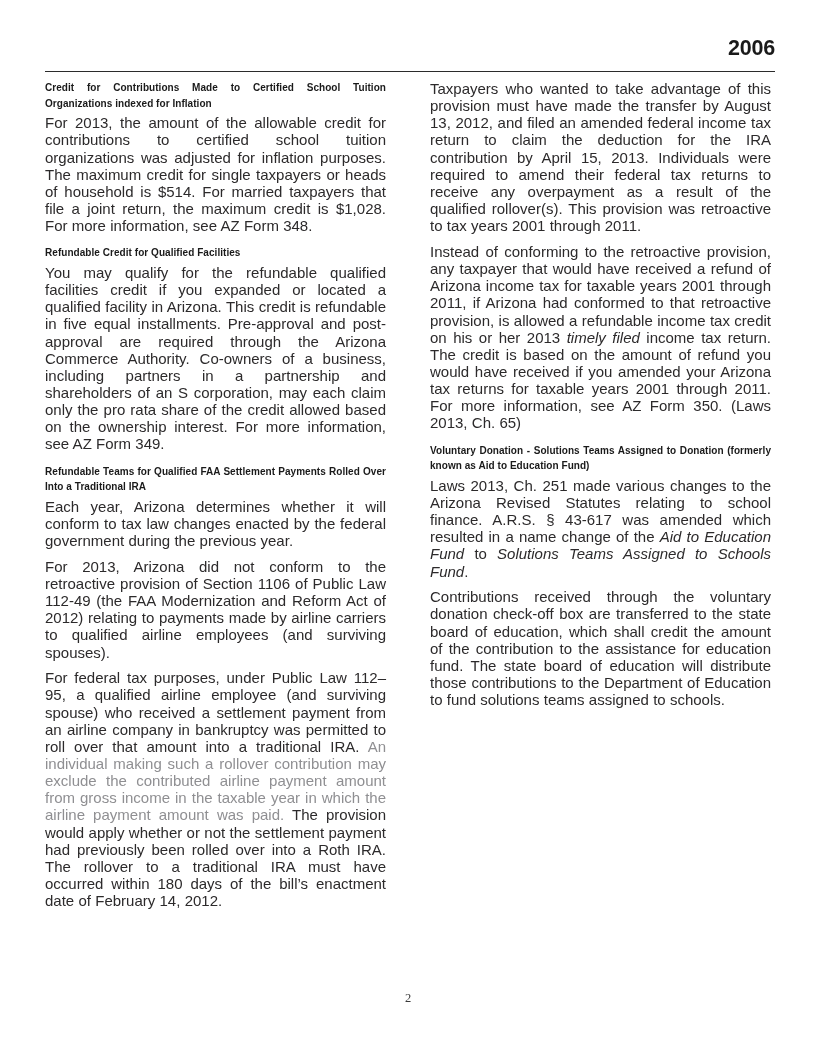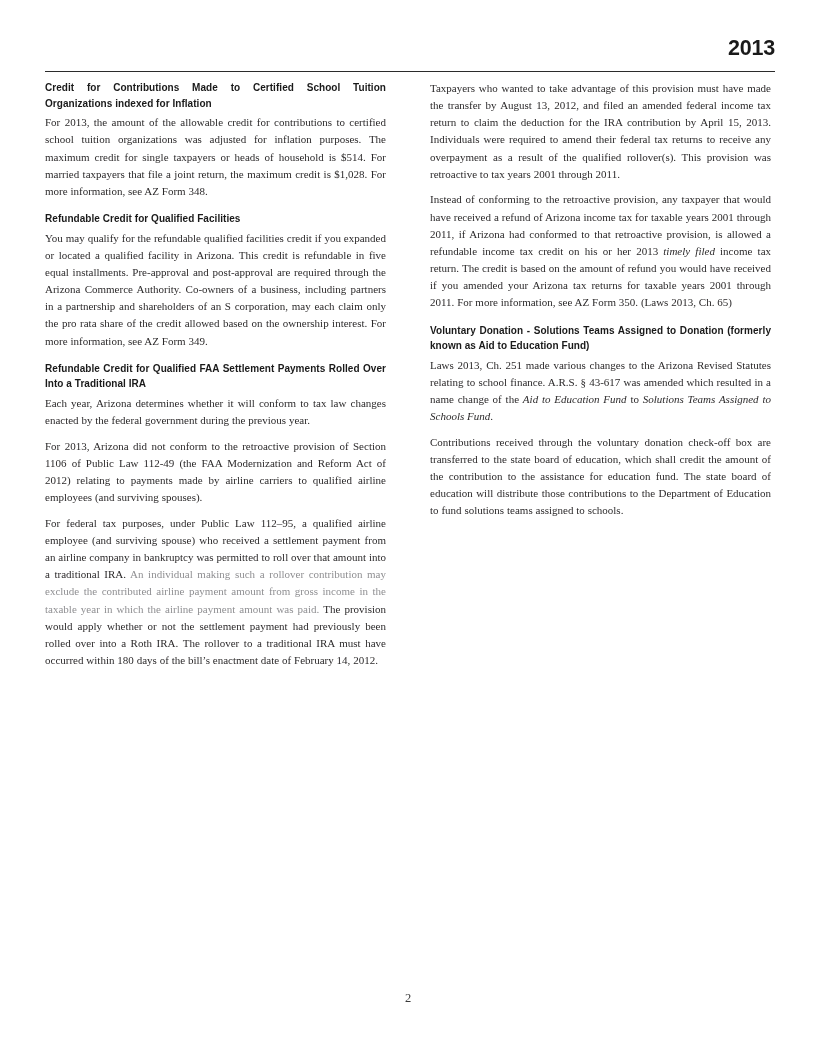--- a/index.html
+++ b/index.html
@@ -87,22 +87,22 @@
     line-height: 15.6px;
     color: #1a1a1a;
     margin: 0 0 3px 0;
     padding: 0;
     text-align: justify;
     text-align-last: left;
     letter-spacing: 0.05px;
   }
 
   p.body-par {
-    font-family: Liberation Serif, serif;
-    font-size: 11px;
+    font-family: Liberation Sans, sans-serif;
+    font-size: 15px;
     line-height: 17.15px;
     color: #2c2a2b;
     margin: 0 0 8.5px 0;
     padding: 0;
     text-align: justify;
     text-align-last: left;
     word-spacing: 0.1px;
   }
   p.body-par:last-child { margin-bottom: 0; }
 
@@ -129,40 +129,40 @@
     font-size: 12.5px;
     color: #3a3a3a;
   }
 </style>
 </head>
 <body>
 
 <div class="page">
 
   <div class="page-header">
-    <div class="header-year">2013</div>
+    <div class="header-year">2006</div>
   </div>
   <div class="header-rule"></div>
 
   <div class="columns">
 
     <div class="col col-left">
 
       <div class="blk">
         <h2 class="section-heading">Credit for Contributions Made to Certified School Tuition Organizations indexed for Inflation</h2>
         <p class="body-par">For 2013, the amount of the allowable credit for contributions to certified school tuition organizations was adjusted for inflation purposes.  The maximum credit for single taxpayers or heads of household is $514. For married taxpayers that file a joint return, the maximum credit is $1,028.   For more information, see AZ Form 348.</p>
       </div>
 
       <div class="blk sp-before">
         <h2 class="section-heading">Refundable Credit for Qualified Facilities</h2>
         <p class="body-par">You may qualify for the refundable qualified facilities credit if you expanded or located a qualified facility in Arizona.  This credit is refundable in five equal installments.  Pre-approval and post-approval are required through the Arizona Commerce Authority.  Co-owners of a business, including partners in a partnership and shareholders of an S corporation, may each claim only the pro rata share of the credit allowed based on the ownership interest. For more information, see AZ Form 349.</p>
       </div>
 
       <div class="blk sp-before">
-        <h2 class="section-heading">Refundable Credit for Qualified FAA Settlement Payments Rolled Over Into a Traditional IRA</h2>
+        <h2 class="section-heading">Refundable Teams for Qualified FAA Settlement Payments Rolled Over Into a Traditional IRA</h2>
         <p class="body-par">Each year, Arizona determines whether it will conform to tax law changes enacted by the federal government during the previous year.</p>
         <p class="body-par">For 2013, Arizona did not conform to the retroactive provision of Section 1106 of Public Law 112-49 (the FAA Modernization and Reform Act of 2012) relating to payments made by airline carriers to qualified airline employees (and surviving spouses).</p>
         <p class="body-par"><span>For federal tax purposes, under Public Law 112–95, a qualified airline employee (and surviving spouse) who received a settlement payment from an airline company in bankruptcy was permitted to roll over that amount into a traditional IRA.  </span><span class="faded">An individual making such a rollover contribution may exclude the contributed airline payment amount from gross income in the taxable year in which the airline payment amount was paid.  </span><span>The provision would apply whether or not the settlement payment had previously been rolled over into a Roth IRA.  The rollover to a traditional IRA must have occurred within 180 days of the bill’s enactment date of February 14, 2012.</span></p>
       </div>
 
     </div>
 
     <div class="col col-right">
 
       <p class="body-par">Taxpayers who wanted to take advantage of this provision must have made the transfer by August 13, 2012, and filed an amended federal income tax return to claim the deduction for the IRA contribution by April 15, 2013.  Individuals were required to amend their federal tax returns to receive any overpayment as a result of the qualified rollover(s).   This provision was retroactive to tax years 2001 through 2011.</p>

